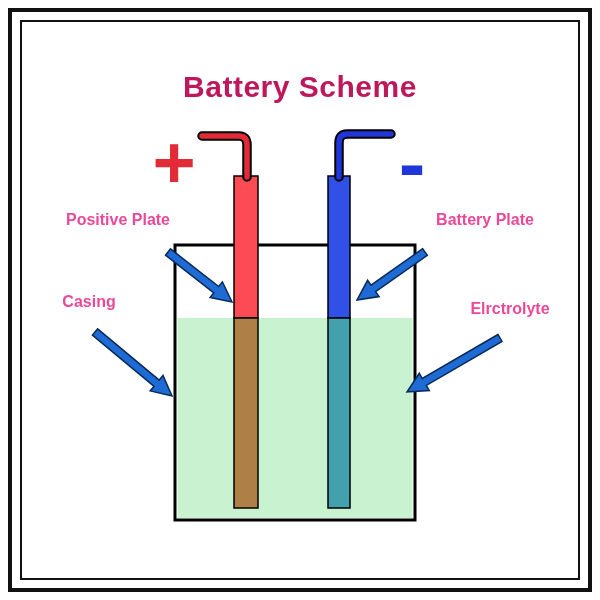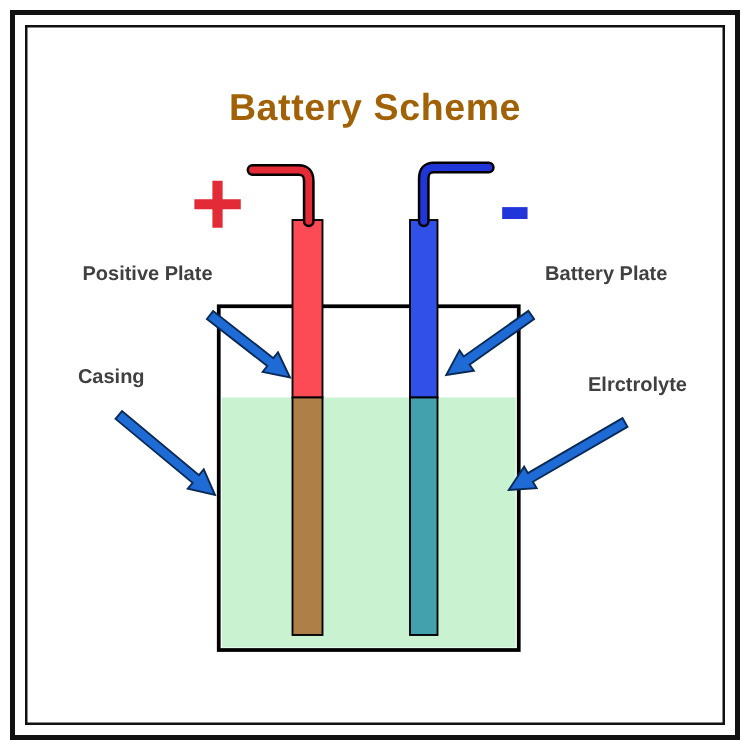--- a/index.html
+++ b/index.html
@@ -5,28 +5,28 @@
   html,body{margin:0;padding:0;background:#fff;}
   .stage{
     position:relative;width:600px;height:600px;background:#ffffff;
     font-family:"Liberation Sans",sans-serif;overflow:hidden;
   }
   .frame-outer{position:absolute;inset:8px;border:4px solid #111;pointer-events:none;}
   .frame-inner{position:absolute;inset:20px;border:2px solid #111;pointer-events:none;}
   .diagram-svg{position:absolute;left:0;top:0;width:600px;height:600px;}
   .title{
     position:absolute;top:70px;left:0;width:100%;text-align:center;
-    font-size:30px;font-weight:bold;color:#a16207;letter-spacing:.5px;
+    font-size:30px;font-weight:bold;color:#be185d;letter-spacing:.5px;
   }
   .sym{position:absolute;font-weight:bold;line-height:1;text-align:center;}
   .sym.plus{left:137px;top:126px;width:74px;font-size:74px;}
   .sym.minus{left:382px;top:124px;width:60px;font-size:80px;}
   .lbl{
     position:absolute;width:160px;text-align:center;
-    font-size:16px;font-weight:bold;color:#404040;white-space:nowrap;
+    font-size:16px;font-weight:bold;color:#ec4899;white-space:nowrap;
   }
   .lbl.pos{left:38px;top:211px;}
   .lbl.neg{left:405px;top:211px;}
   .lbl.cas{left:9px;top:293px;}
   .lbl.ele{left:430px;top:300px;}
 </style>
 </head>
 <body>
 
 <div class="stage">

